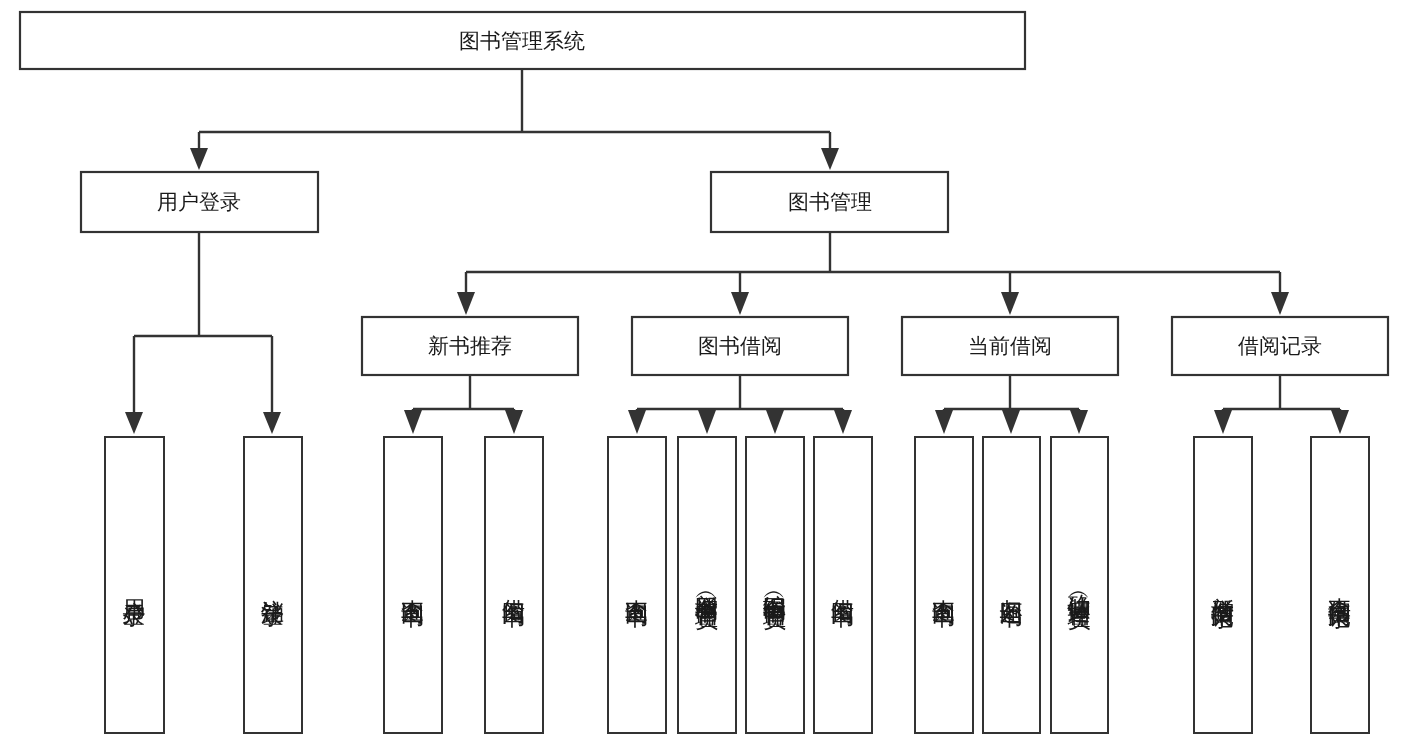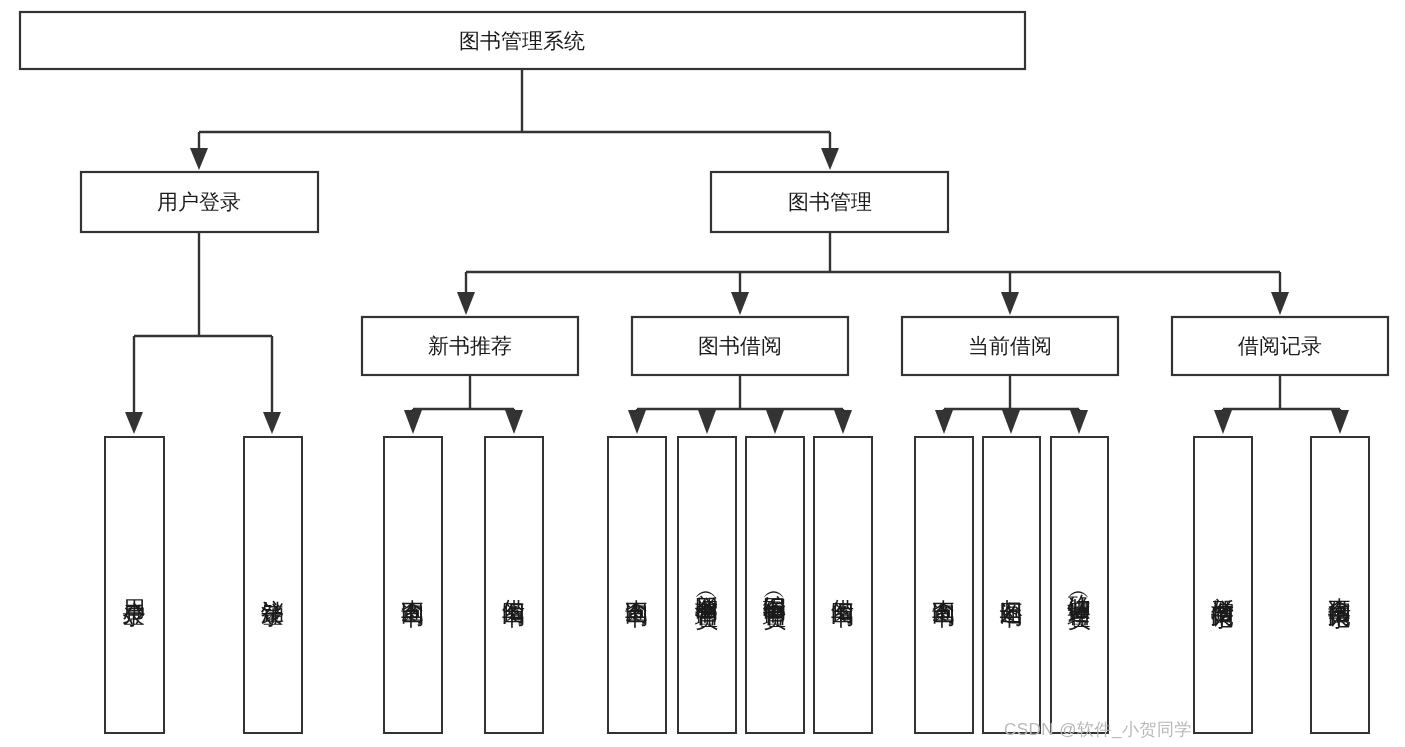--- a/index.html
+++ b/index.html
@@ -219,15 +219,14 @@
   </div>
 
   <div class="vleaf" style="left:1193px; top:436px; width:60px; height:298px;">
     <span class="vleaf-text">新增借阅记录</span>
   </div>
 
   <div class="vleaf" style="left:1310px; top:436px; width:60px; height:298px;">
     <span class="vleaf-text">查询借阅记录</span>
   </div>
 
-  <div class="watermark">CSDN @软件_小贺同学</div>
 
 </div>
 
 </body></html>

